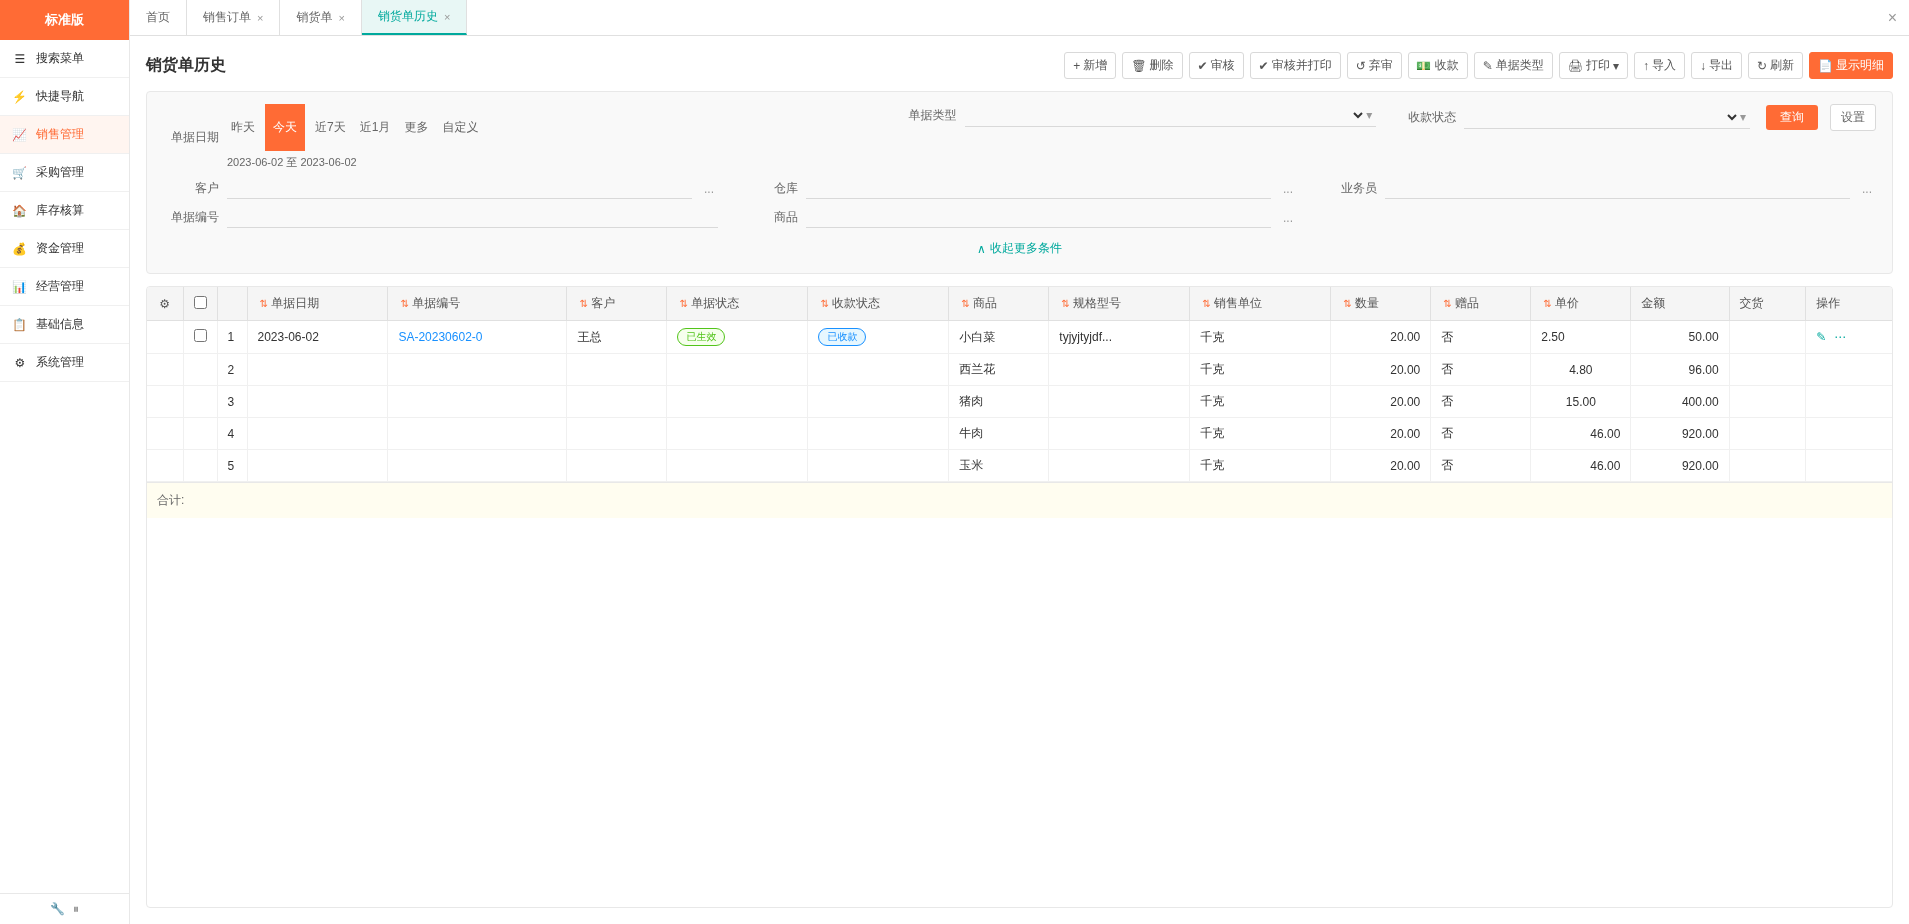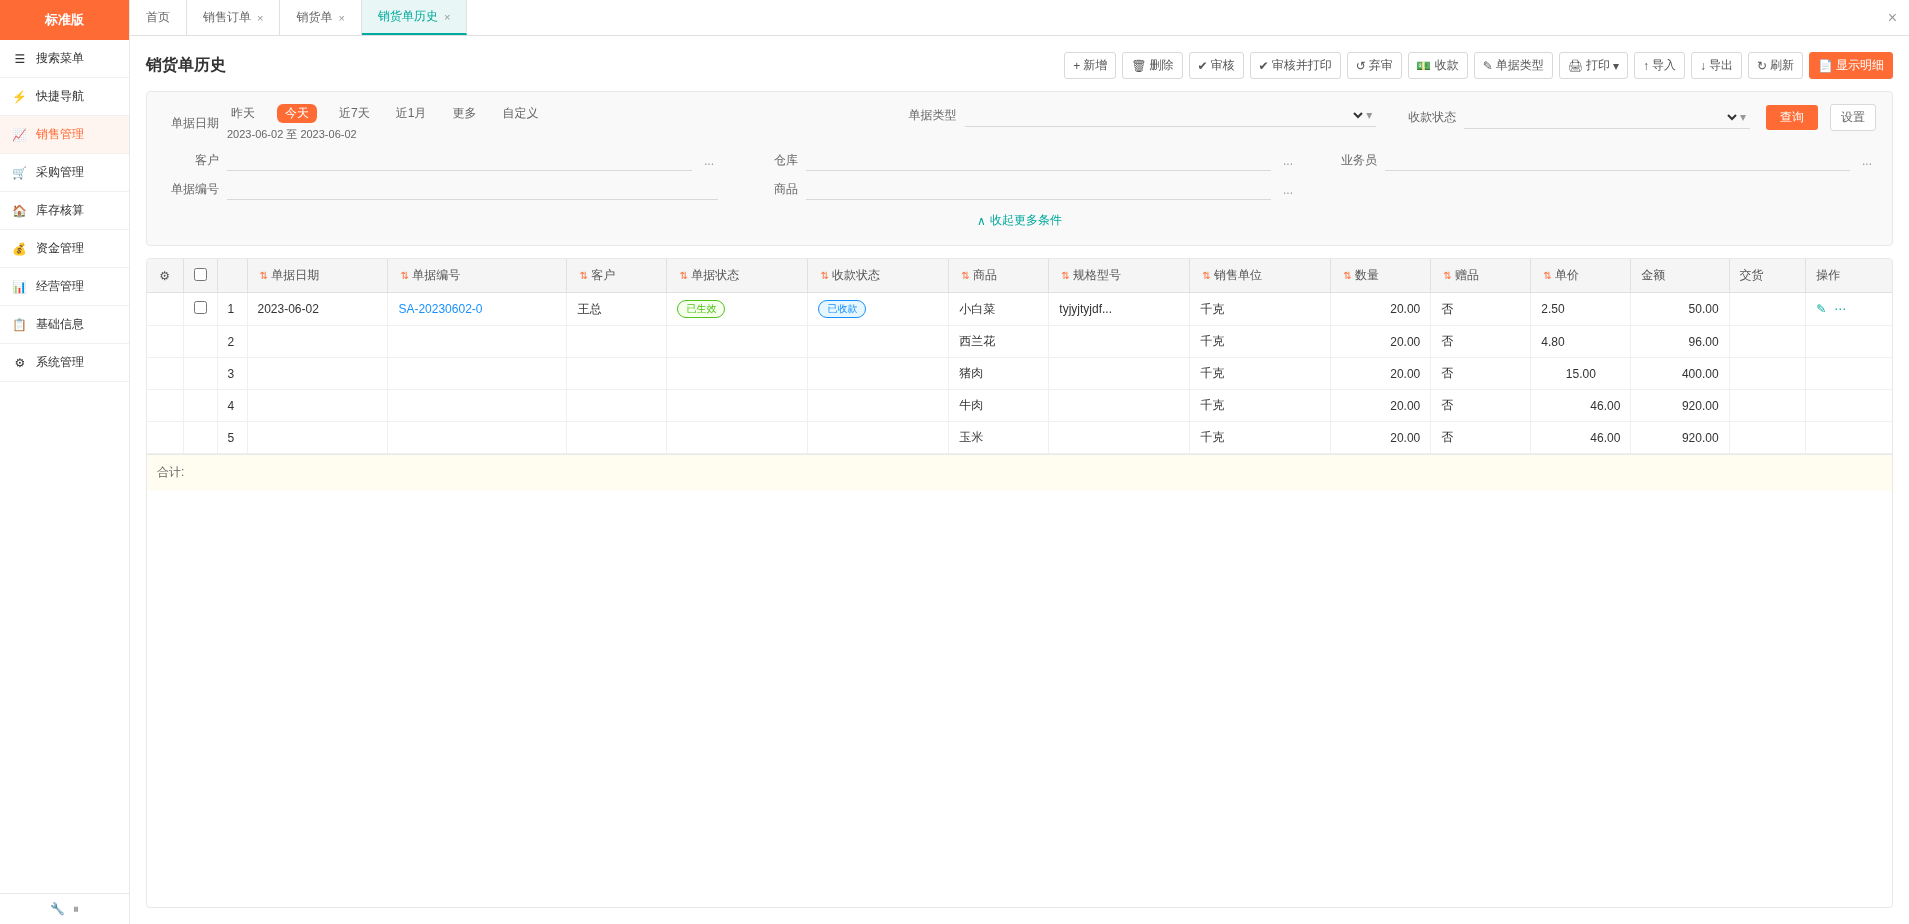--- a/index.html
+++ b/index.html
@@ -116,23 +116,23 @@
     .filter-label { color: #666; white-space: nowrap; min-width: 56px; text-align: right; }
     .filter-input {
       flex: 1; border: none; border-bottom: 1px solid #d9d9d9;
       padding: 3px 6px; background: transparent; outline: none; color: #333;
     }
     .filter-select {
       flex: 1; border: none; border-bottom: 1px solid #d9d9d9;
       padding: 3px 6px; background: transparent; color: #333;
     }
     .date-group { display: flex; flex-direction: column; gap: 4px; }
-    .date-tabs { display: flex; gap: 18px; align-items: center; }
+    .date-tabs { display: flex; gap: 6px; align-items: center; }
     .date-tab { cursor: pointer; color: #666; padding: 1px 4px; border-radius: 2px; }
-    .date-tab.active { background: #ff6b35; color: #fff; border-radius: 6px; padding: 1px 8px; }
+    .date-tab.active { background: #ff6b35; color: #fff; border-radius: 0; padding: 15px 8px; }
     .date-range { color: #666; font-size: 11px; }
     .filter-more { display: flex; justify-content: center; padding: 4px 0; }
     .filter-more-btn { color: #00a99d; cursor: pointer; display: flex; align-items: center; gap: 4px; border: none; background: none; }
     .dot-btn { color: #999; cursor: pointer; padding: 0 4px; }
     .filter-select-wrapper { flex: 1; display: flex; align-items: center; border-bottom: 1px solid #d9d9d9; }
     .filter-select-wrapper select { flex: 1; border: none; background: transparent; outline: none; color: #333; padding: 3px 6px; }
 
     
     .table-wrapper { flex: 1; overflow: auto; border: 1px solid #e8e8e8; border-radius: 4px; }
     table { width: 100%; border-collapse: collapse; }
@@ -490,21 +490,21 @@
         
       </td>
       <td>
         
       </td>
       <td>西兰花</td>
       <td></td>
       <td>千克</td>
       <td style="text-align:right">20.00</td>
       <td>否</td>
-      <td style="text-align:left">4.80</td>
+      <td style="text-align:center">4.80</td>
       <td style="text-align:right">96.00</td>
       <td></td>
       <td>
         
       </td>
     </tr>
             <tr>
       <td></td>
       <td style="text-align:center">
         

